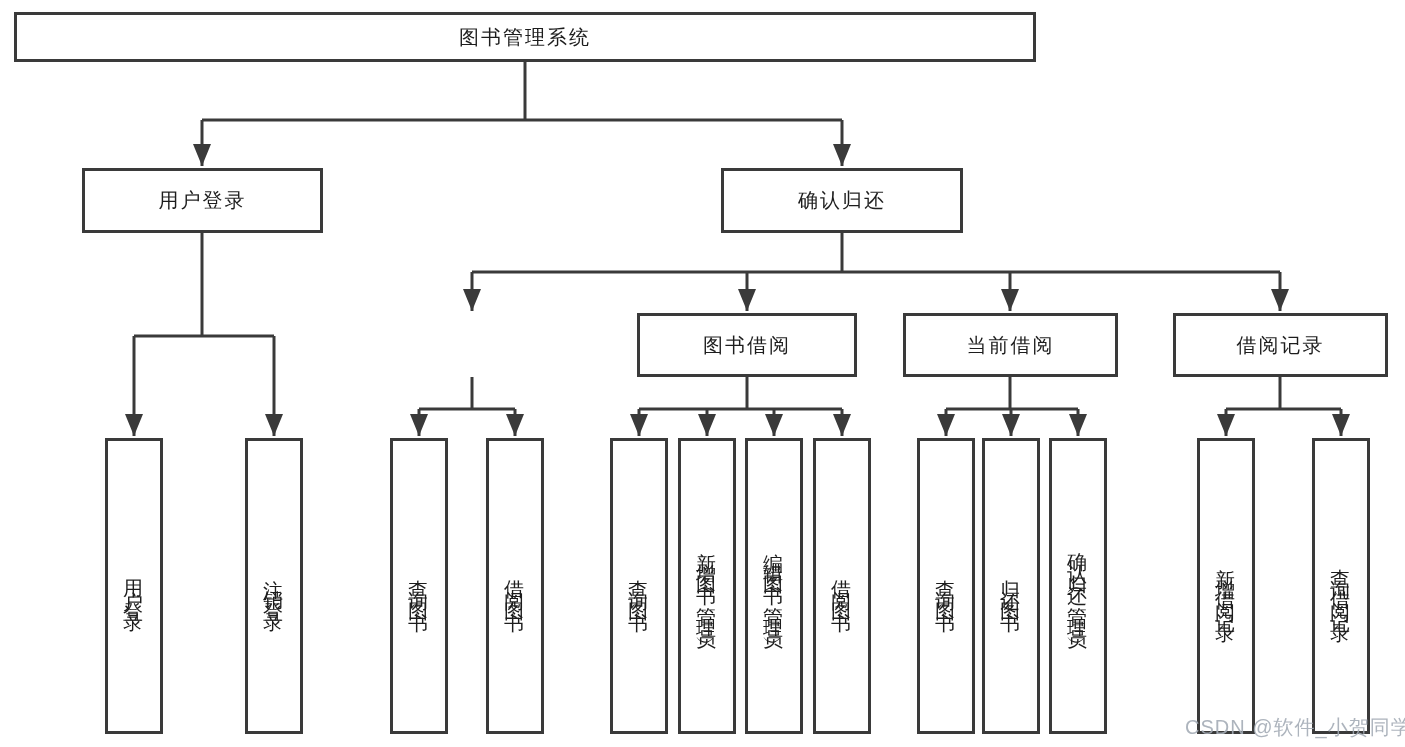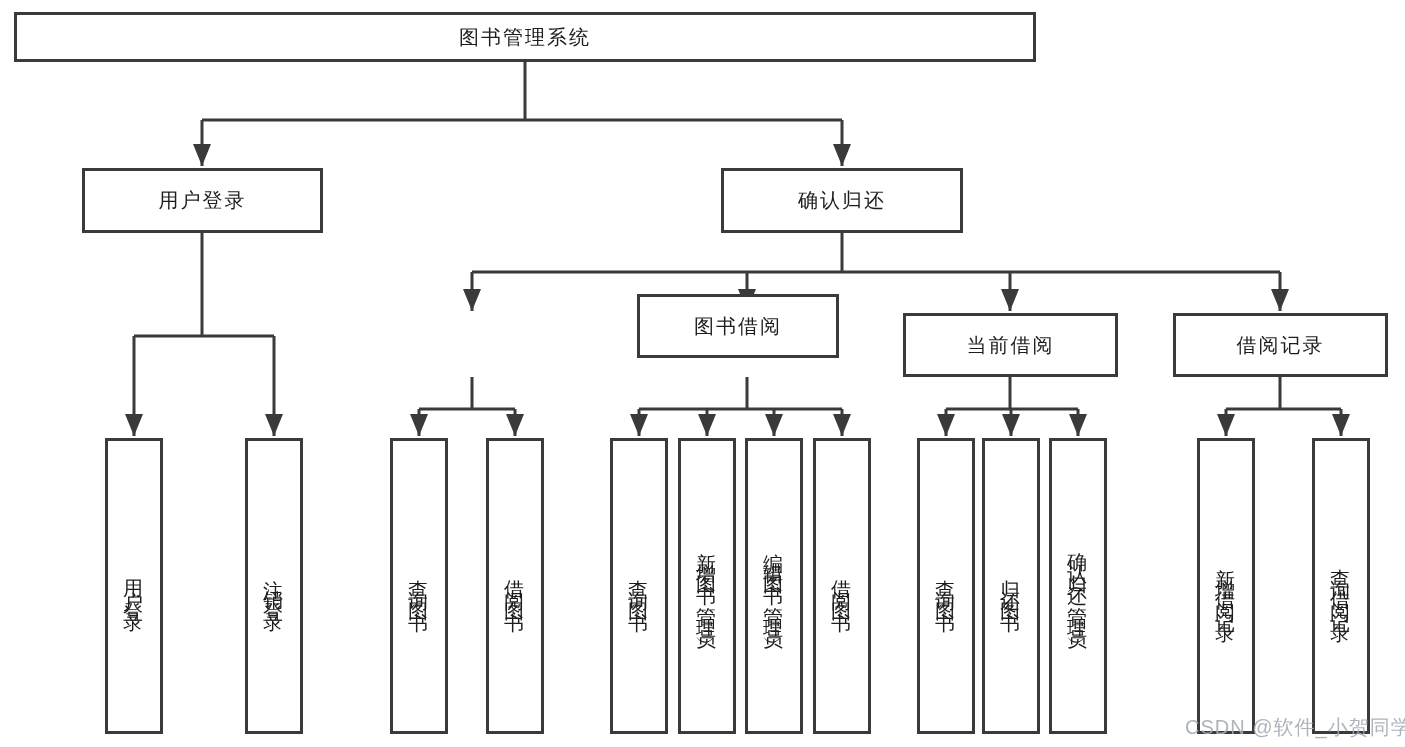--- a/index.html
+++ b/index.html
@@ -103,21 +103,21 @@
     <span class="lbl">图书管理系统</span>
   </div>
 
   <div class="box" style="left:82px; top:168px; width:241px; height:65px">
     <span class="lbl">用户登录</span>
   </div>
   <div class="box" style="left:721px; top:168px; width:242px; height:65px">
     <span class="lbl">确认归还</span>
   </div>
 
-  <div class="box" style="left:637px; top:294px; width:202px; height:64px">
+  <div class="box" style="left:637px; top:313px; width:220px; height:64px">
     <span class="lbl">图书借阅</span>
   </div>
   <div class="box" style="left:903px; top:313px; width:215px; height:64px">
     <span class="lbl">当前借阅</span>
   </div>
   <div class="box" style="left:1173px; top:313px; width:215px; height:64px">
     <span class="lbl">借阅记录</span>
   </div>
 
   <div class="box leaf" style="left:105px; top:438px; width:58px; height:296px">

